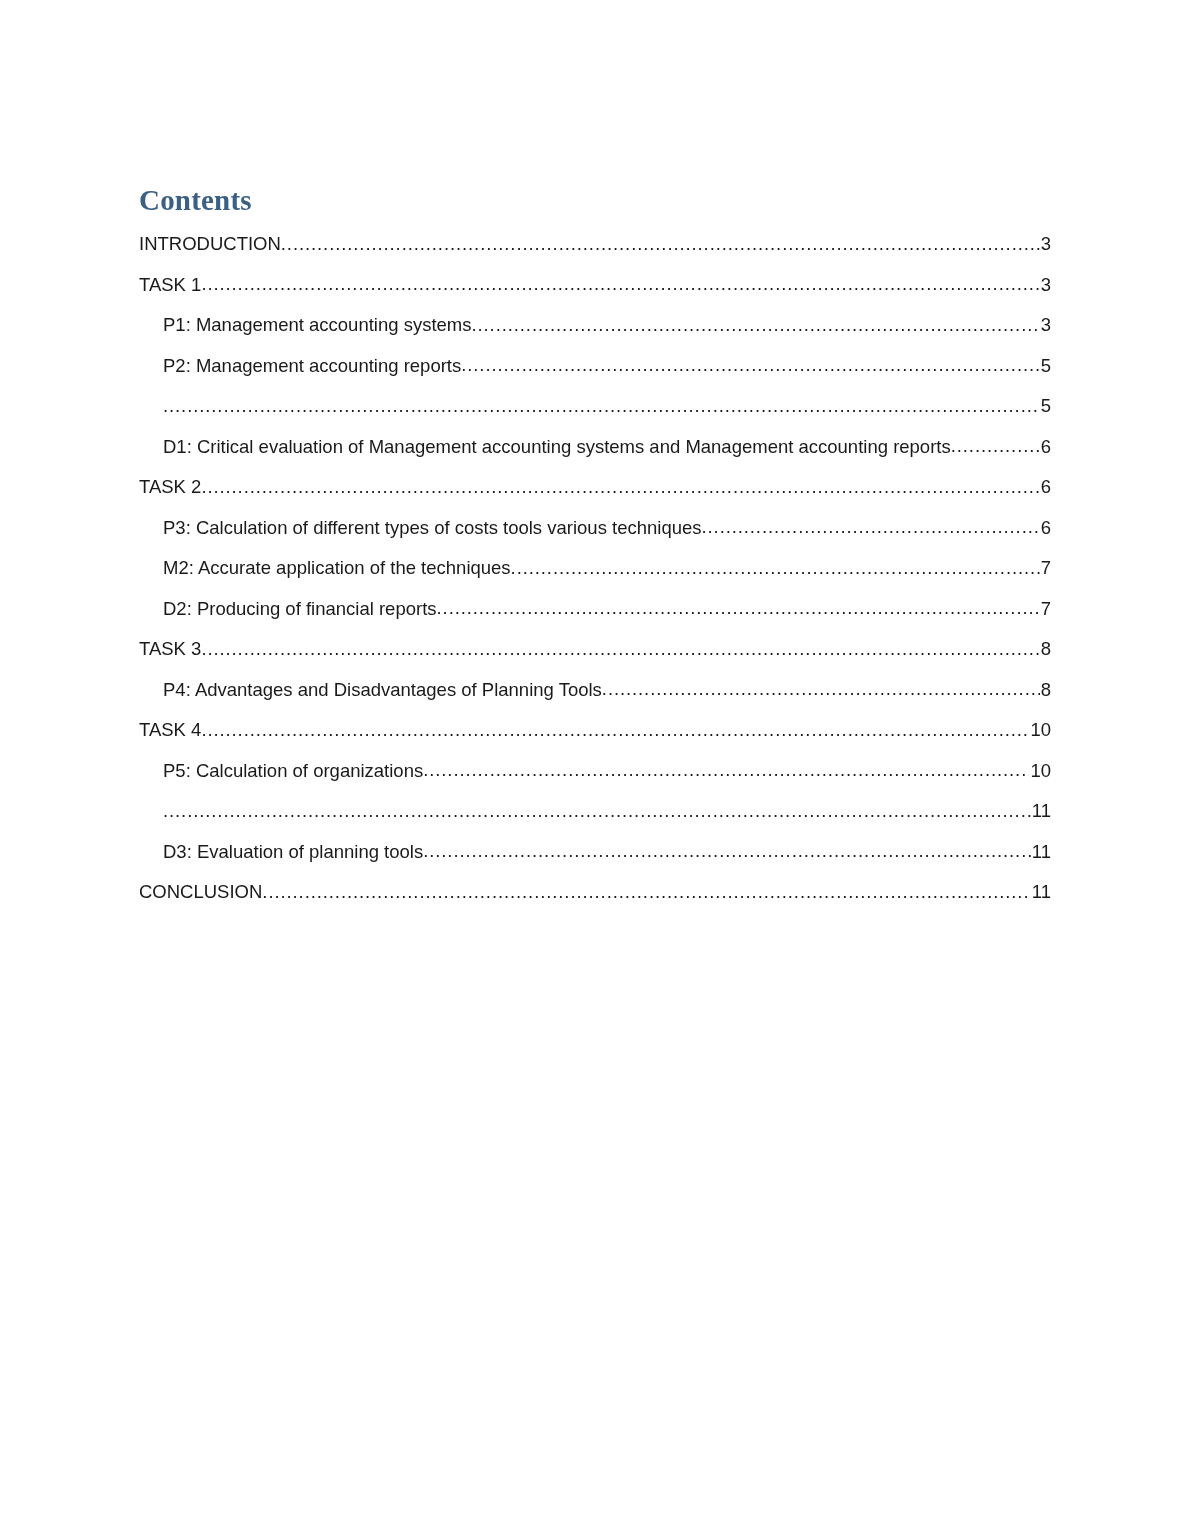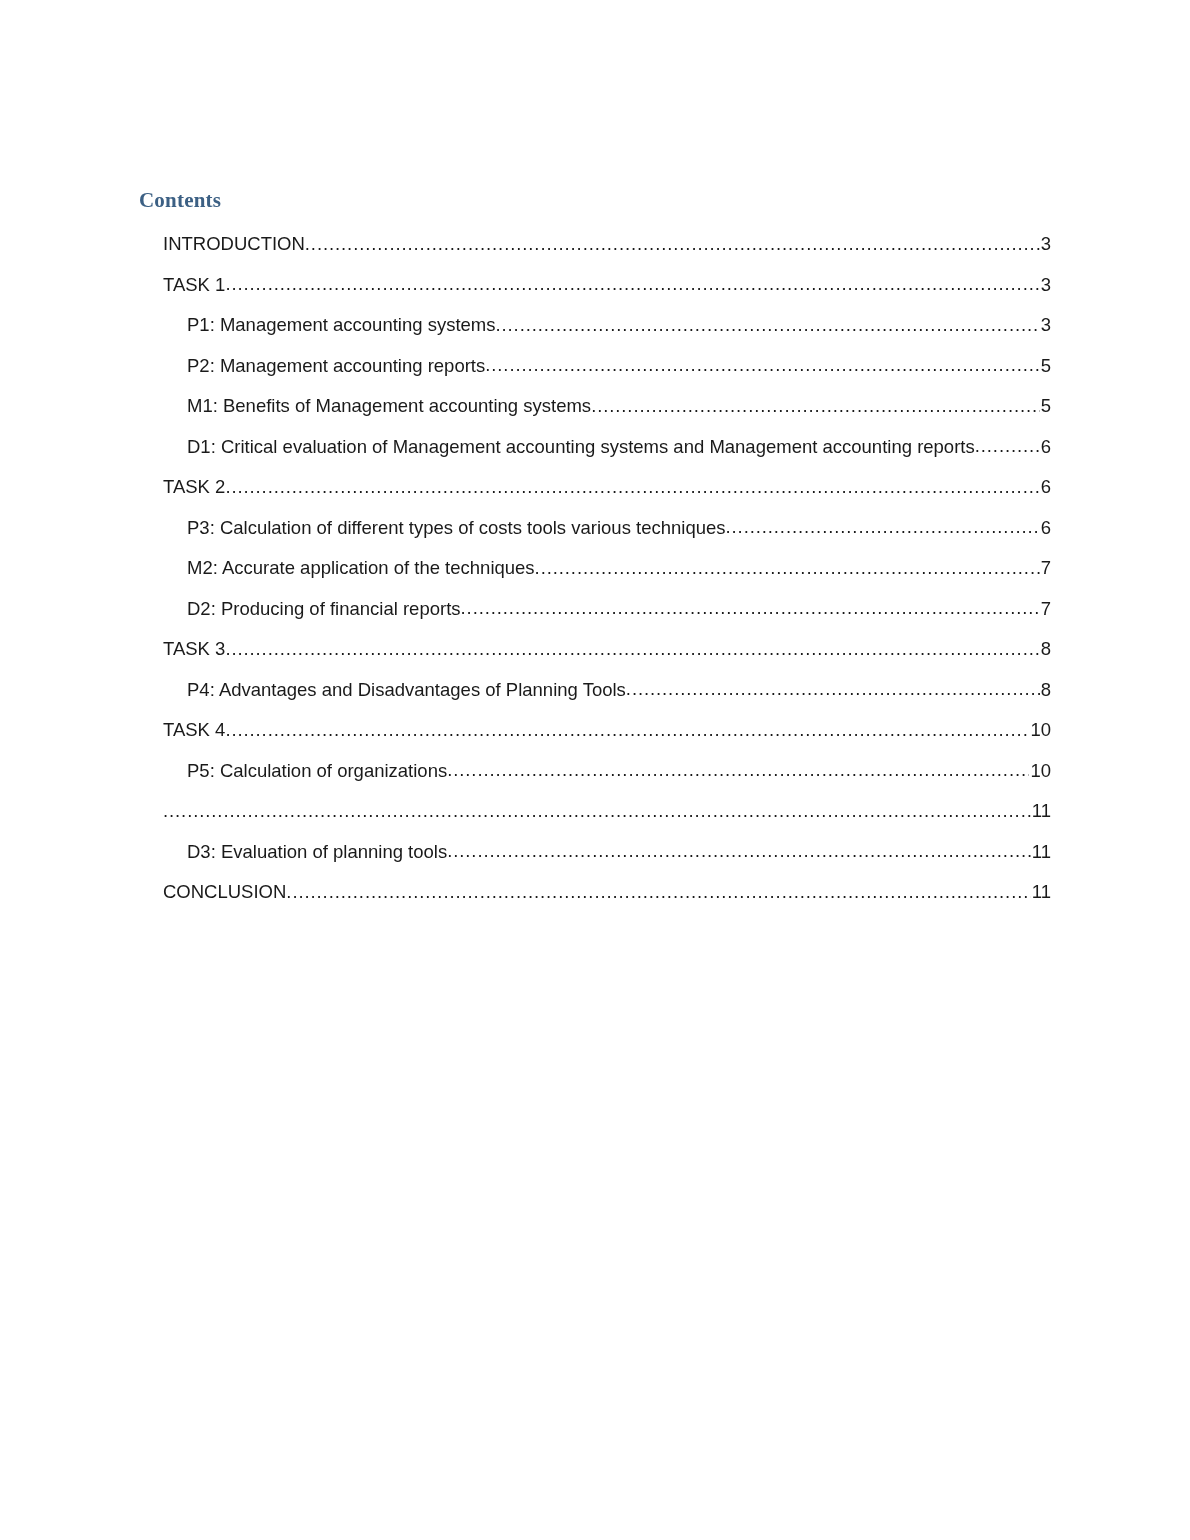--- a/index.html
+++ b/index.html
@@ -26,21 +26,21 @@
   .content-area {
     position: absolute;
     left: 139px;
     top: 183px;
     width: 912px;
   }
 
   .toc-title {
     font-family: "Liberation Serif", serif;
     font-weight: bold;
-    font-size: 21px;
+    font-size: 29px;
     line-height: 34px;
     color: #3C6084;
     letter-spacing: 0.2px;
     margin: 0 0 6px 0;
     padding: 0;
   }
 
   .toc-list {
     list-style: none;
     margin: 0;
@@ -57,21 +57,20 @@
     white-space: nowrap;
   }
 
   .toc-entry.level-2 {
     padding-left: 24px;
     justify-content: center;
   }
 
   .entry-label {
     flex: 0 0 auto;
-    margin-left: 24px;
   }
 
   .entry-leader {
     flex: 1 1 auto;
     position: relative;
     overflow: hidden;
     height: 1em;
     margin: 0 0px;
   }
 
@@ -115,21 +114,20 @@
           <span class="entry-label">P1: Management accounting systems</span>
           <span class="entry-leader"></span>
           <span class="entry-page">3</span>
         </li>
         <li class="toc-entry level-2">
           <span class="entry-label">P2: Management accounting reports</span>
           <span class="entry-leader"></span>
           <span class="entry-page">5</span>
         </li>
         <li class="toc-entry level-2">
-          <span class="entry-label">M1: Benefits of Management accounting systems</span>
           <span class="entry-leader"></span>
           <span class="entry-page">5</span>
         </li>
         <li class="toc-entry level-2">
           <span class="entry-label">D1: Critical evaluation of Management accounting systems and Management accounting reports</span>
           <span class="entry-leader"></span>
           <span class="entry-page">6</span>
         </li>
         <li class="toc-entry">
           <span class="entry-label">TASK 2</span>

